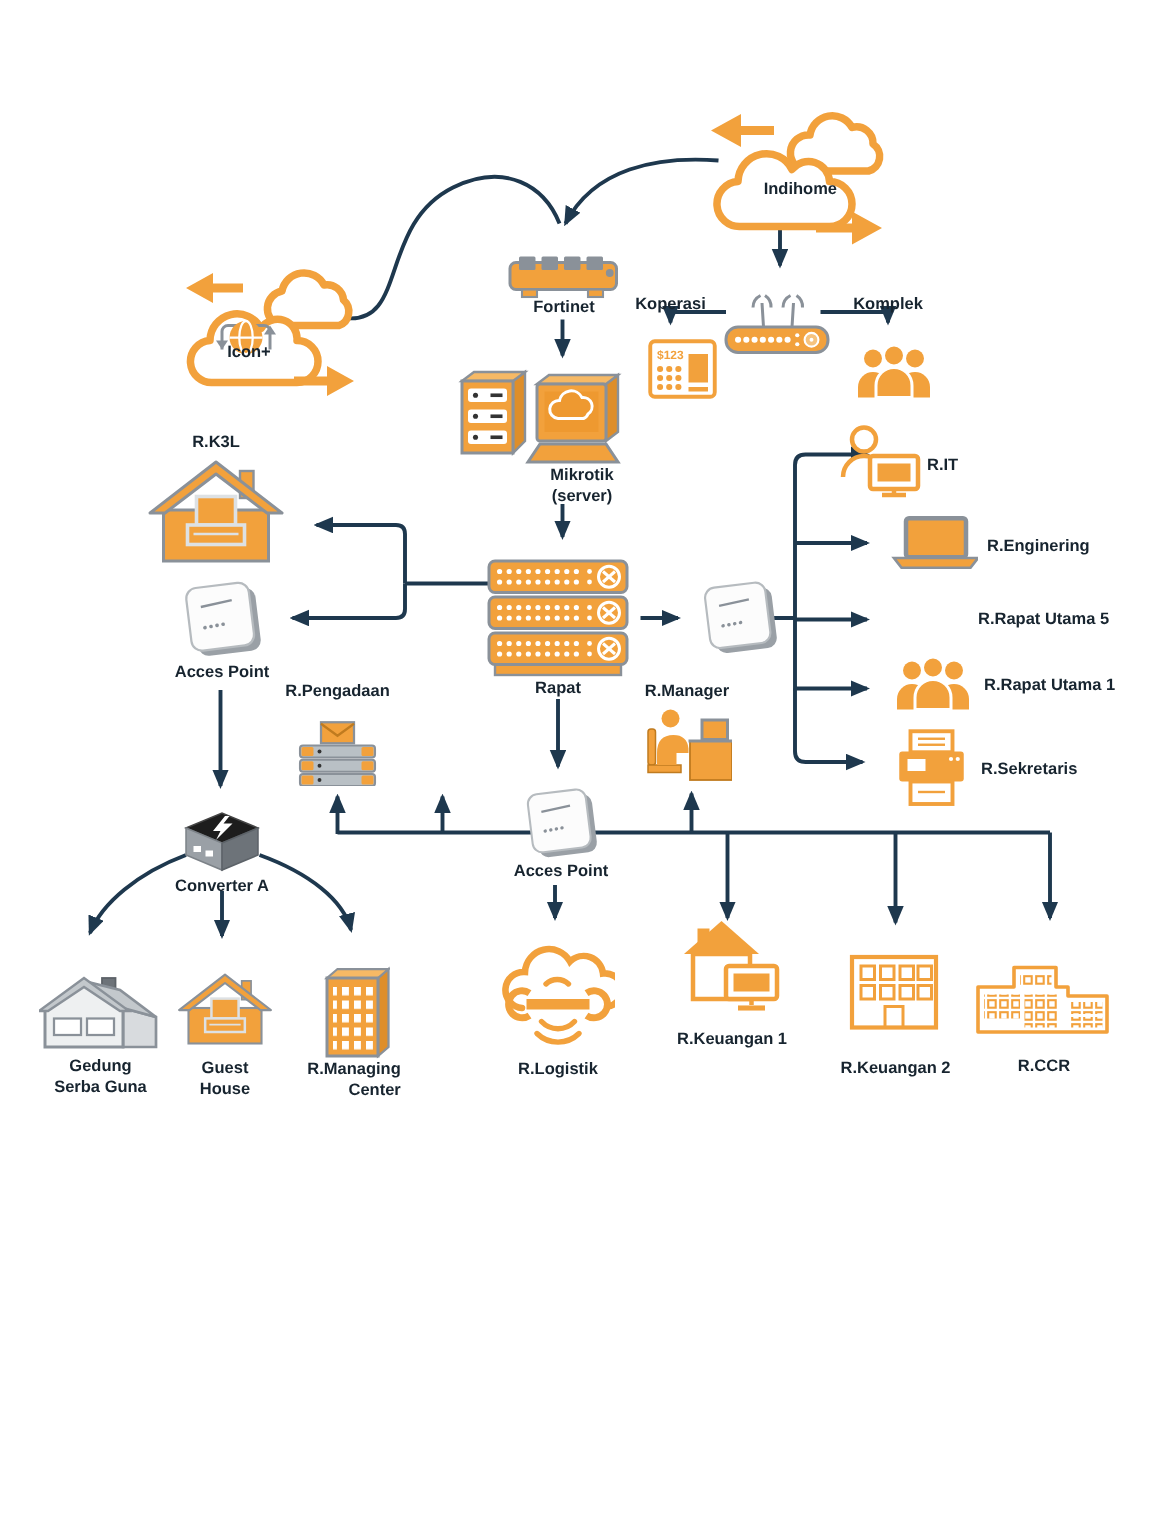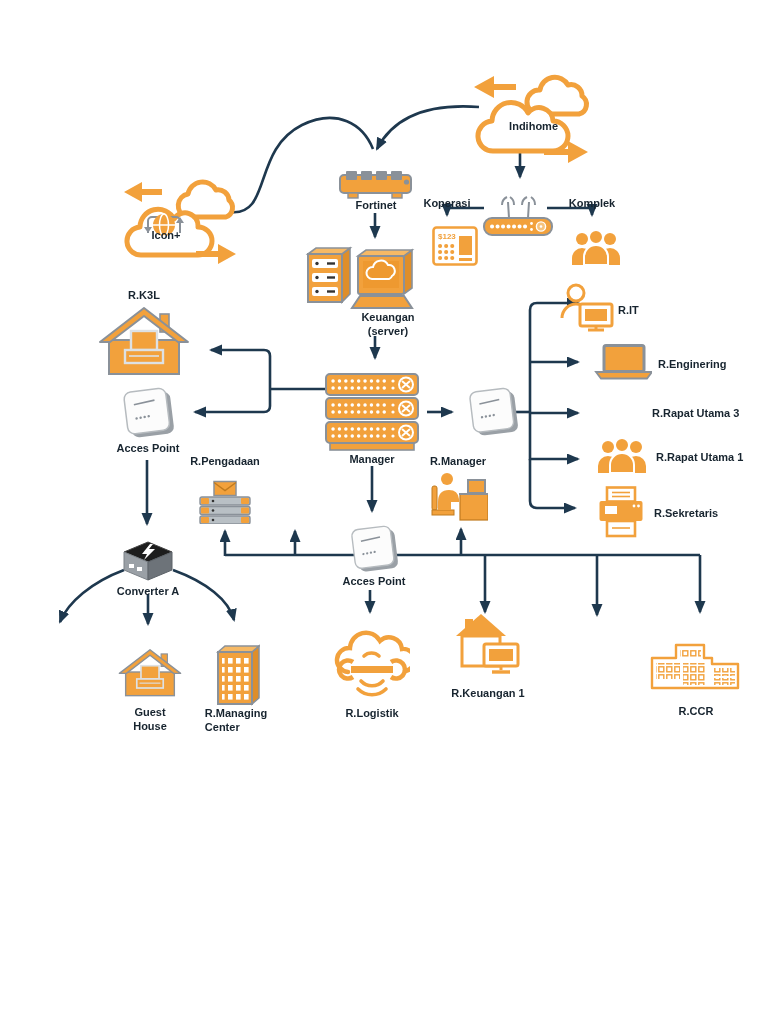--- a/index.html
+++ b/index.html
@@ -165,21 +165,21 @@
           <rect x="27" y="44.3" width="8" height="2.4" fill="#333"></rect>
       </g>
       <polygon points="104,10 112,4 112,42 104,48" fill="#DE8E2A" stroke="#8A9199" stroke-width="1.6"></polygon>
       <polygon points="58,10 66,4 112,4 104,10" fill="#F6B965" stroke="#8A9199" stroke-width="1.6"></polygon>
       <rect x="58" y="10" width="46" height="38" rx="2" fill="#F2A13C" stroke="#8A9199" stroke-width="2"></rect>
       <rect x="63" y="15" width="36" height="27" fill="#EE9930"></rect>
       <path d="M72 33 a6 6 0 0 1 1 -12 a8 8 0 0 1 15 -2 a6 6 0 0 1 4 11 a5 5 0 0 1 -3 3 z" fill="none" stroke="#fff" stroke-width="2"></path>
       <polygon points="52,62 112,62 104,50 60,50" fill="#F2A13C" stroke="#8A9199" stroke-width="2"></polygon>
     </svg>
     <div class="lbl" style="left:30px;top:64px;width:116px;text-align:center">
-      <div>Keuangan</div>
+      <div>Mikrotik</div>
       <div>(server)</div>
     </div>
   </div>
 
   <div class="node" style="left:98px;top:288px;width:92px;height:90px">
     <div class="lbl ctr" style="top:0">R.K3L</div>
     <svg width="92" height="72" viewBox="0 0 92 72" style="top:16px">
       <rect x="62" y="10" width="9" height="18" fill="#F2A13C" stroke="#8A9199" stroke-width="1.6"></rect>
       <rect x="11" y="36" width="70" height="34" fill="#F2A13C" stroke="#8A9199" stroke-width="2"></rect>
       <polygon points="2,38 46,4 90,38 80,38 46,12 12,38" fill="#F2A13C" stroke="#8A9199" stroke-width="2" stroke-linejoin="round"></polygon>
@@ -230,21 +230,21 @@
           <line x1="78" y1="9" x2="86" y2="16"></line>
           <line x1="86" y1="9" x2="78" y2="16"></line>
         <circle cx="82" cy="36.5" r="7"></circle>
           <line x1="78" y1="33" x2="86" y2="40"></line>
           <line x1="86" y1="33" x2="78" y2="40"></line>
         <circle cx="82" cy="60.5" r="7"></circle>
           <line x1="78" y1="57" x2="86" y2="64"></line>
           <line x1="86" y1="57" x2="78" y2="64"></line>
       </g>
     </svg>
-    <div class="lbl ctr" style="top:80px">Manager</div>
+    <div class="lbl ctr" style="top:80px">Rapat</div>
   </div>
 
   <div class="node" style="left:466px;top:386px;width:54px;height:52px">
     <svg width="54" height="52" viewBox="0 0 56 54">
       <g transform="rotate(-7 28 27)">
         <rect x="10" y="8" width="42" height="42" rx="7" fill="#9AA0A6"></rect>
         <rect x="6" y="4" width="42" height="42" rx="7" fill="#FCFCFC" stroke="#B6BBBF" stroke-width="1.5"></rect>
         <line x1="15" y1="17" x2="36" y2="15" stroke="#8A9199" stroke-width="1.6"></line>
         <line x1="16" y1="31" x2="32" y2="30" stroke="#8A9199" stroke-width="2.4" stroke-dasharray="0.1 4" stroke-linecap="round"></line>
       </g>
@@ -264,21 +264,21 @@
   </div>
 
   <div class="node" style="left:594px;top:344px;width:170px;height:38px">
     <svg width="58" height="36" viewBox="0 0 58 36">
       <rect x="10" y="1.5" width="40" height="26" rx="2" fill="#F2A13C" stroke="#8A9199" stroke-width="3"></rect>
       <polygon points="2,28 58,28 53,34.5 7,34.5" fill="#F2A13C" stroke="#8A9199" stroke-width="1.8"></polygon>
     </svg>
     <div class="lbl" style="left:64px;top:13px">R.Enginering</div>
   </div>
 
-  <div class="lbl" style="left:652px;top:406px">R.Rapat Utama 3</div>
+  <div class="lbl" style="left:652px;top:406px">R.Rapat Utama 5</div>
 
   <div class="node" style="left:596px;top:432px;width:170px;height:46px">
     <svg width="52" height="44" viewBox="0 0 52 40">
       <g fill="#F2A13C">
         <circle cx="12" cy="13" r="6"></circle>
           <path d="M2 39 v-7 a10 10 0 0 1 20 0 v7 z"></path>
         <circle cx="40" cy="13" r="6"></circle>
           <path d="M30 39 v-7 a10 10 0 0 1 20 0 v7 z"></path>
         <circle cx="26" cy="11" r="7" stroke="#fff" stroke-width="2"></circle>
         <path d="M14 39 v-8 a12 12 0 0 1 24 0 v8 z" stroke="#fff" stroke-width="2"></path>
@@ -357,20 +357,35 @@
       <polygon points="4,12 28,2 52,12 28,22" fill="#1D1D1D" stroke="#444" stroke-width="1"></polygon>
       <polygon points="4,12 28,22 28,40 4,30" fill="#9AA0A6" stroke="#7C8288" stroke-width="1"></polygon>
       <polygon points="28,22 52,12 52,30 28,40" fill="#6D7379" stroke="#5C6268" stroke-width="1"></polygon>
       <polygon points="30,4 22,14 27,14 24,20 35,9 29,9 33,4" fill="#fff"></polygon>
       <rect x="9" y="24" width="5" height="4" fill="#fff"></rect>
         <rect x="17" y="27" width="5" height="4" fill="#fff"></rect>
     </svg>
     <div class="lbl ctr" style="top:44px">Converter A</div>
   </div>
 
+  <div class="node" style="left:26px;top:646px;width:82px;height:90px">
+    <svg width="80" height="56" viewBox="0 0 80 56">
+      <rect x="42" y="6" width="9" height="12" fill="#6D7379" stroke="#5C6268" stroke-width="1.2"></rect>
+      <polygon points="56,26 78,32 78,52 56,52" fill="#D8DBDE" stroke="#8A9199" stroke-width="1.8"></polygon>
+      <polygon points="30,8 54,14 78,32 56,26" fill="#C3C8CC" stroke="#8A9199" stroke-width="1.8"></polygon>
+      <polygon points="4,26 30,8 56,26 56,52 4,52" fill="#EEF0F1" stroke="#8A9199" stroke-width="2"></polygon>
+      <polygon points="0,28 30,6 60,28 54,28 30,12 6,28" fill="#C3C8CC" stroke="#8A9199" stroke-width="1.6"></polygon>
+      <rect x="10" y="33" width="18" height="11" fill="#fff" stroke="#8A9199" stroke-width="1.5"></rect>
+      <rect x="32" y="33" width="18" height="11" fill="#fff" stroke="#8A9199" stroke-width="1.5"></rect>
+    </svg>
+    <div class="lbl ctr" style="top:58px;text-align:center">
+      <div>Gedung</div>
+      <div>Serba Guna</div>
+    </div>
+  </div>
 
   <div class="node" style="left:118px;top:643px;width:64px;height:92px">
     <svg width="64" height="58" viewBox="0 0 92 72">
       <rect x="62" y="10" width="9" height="18" fill="#F2A13C" stroke="#8A9199" stroke-width="1.6"></rect>
       <rect x="11" y="36" width="70" height="34" fill="#F2A13C" stroke="#8A9199" stroke-width="2"></rect>
       <polygon points="2,38 46,4 90,38 80,38 46,12 12,38" fill="#F2A13C" stroke="#8A9199" stroke-width="2" stroke-linejoin="round"></polygon>
       <rect x="33" y="27" width="26" height="19" fill="#F2A13C" stroke="#DDE1E4" stroke-width="2.4"></rect>
       <rect x="27" y="46" width="38" height="13" fill="#F2A13C" stroke="#DDE1E4" stroke-width="2.4"></rect>
       <line x1="31" y1="52" x2="61" y2="52" stroke="#DDE1E4" stroke-width="1.6"></line>
     </svg>
@@ -385,21 +400,21 @@
       <defs>
         <pattern id="wpat" width="8" height="9" patternUnits="userSpaceOnUse">
           <rect x="0" y="0" width="4.6" height="5.6" fill="#fff"></rect>
         </pattern>
       </defs>
       <polygon points="40,12 47,6 47,58 40,64" fill="#DE8E2A" stroke="#8A9199" stroke-width="1.5"></polygon>
       <polygon points="6,12 13,6 47,6 40,12" fill="#F6B965" stroke="#8A9199" stroke-width="1.5"></polygon>
       <rect x="6" y="12" width="34" height="52" fill="#F2A13C" stroke="#8A9199" stroke-width="2"></rect>
       <rect x="10" y="17" width="27" height="43" fill="url(#wpat)"></rect>
     </svg>
-    <div class="lbl ctr" style="top:66px;text-align:left">
+    <div class="lbl ctr" style="top:66px;text-align:right">
       <div>R.Managing</div>
       <div>Center</div>
     </div>
   </div>
 
   <div class="node" style="left:334px;top:626px;width:76px;height:94px">
     <svg width="76" height="72" viewBox="0 0 76 72">
       <path d="M14 46 a12 12 0 0 1 2 -24 a16 16 0 0 1 30 -7 a13 13 0 0 1 22 8 a11 11 0 0 1 3 22" fill="#fff" stroke="#F2A13C" stroke-width="4.4" stroke-linecap="round"></path>
       <path d="M30 30 a11 11 0 0 1 15 0" fill="none" stroke="#F2A13C" stroke-width="3.6" stroke-linecap="round"></path>
       <path d="M19 36 a9 9 0 1 0 0 15" fill="none" stroke="#F2A13C" stroke-width="4.6"></path>
@@ -417,20 +432,37 @@
       <rect x="9" y="11" width="8" height="12" fill="#F2A13C"></rect>
       <polygon points="0,28 25,6 50,28" fill="#F2A13C"></polygon>
       <rect x="28" y="36" width="34" height="22" rx="2" fill="#fff" stroke="#F2A13C" stroke-width="3"></rect>
       <rect x="33" y="41" width="24" height="12" fill="#F2A13C"></rect>
       <line x1="45" y1="58" x2="45" y2="62" stroke="#F2A13C" stroke-width="3"></line>
       <line x1="36" y1="64" x2="54" y2="64" stroke="#F2A13C" stroke-width="3.4"></line>
     </svg>
     <div class="lbl ctr" style="top:78px">R.Keuangan 1</div>
   </div>
 
+  <div class="node" style="left:566px;top:631px;width:62px;height:90px">
+    <svg width="60" height="56" viewBox="0 0 60 56">
+      <rect x="2" y="7" width="56" height="47" fill="#fff" stroke="#F2A13C" stroke-width="2.8"></rect>
+      <g fill="none" stroke="#F2A13C" stroke-width="2">
+        <rect x="8" y="13" width="9" height="9"></rect>
+          <rect x="21" y="13" width="9" height="9"></rect>
+        <rect x="34" y="13" width="9" height="9"></rect>
+          <rect x="46" y="13" width="9" height="9"></rect>
+        <rect x="8" y="26" width="9" height="9"></rect>
+          <rect x="21" y="26" width="9" height="9"></rect>
+        <rect x="34" y="26" width="9" height="9"></rect>
+          <rect x="46" y="26" width="9" height="9"></rect>
+        <rect x="24" y="40" width="12" height="14"></rect>
+      </g>
+    </svg>
+    <div class="lbl ctr" style="top:74px">R.Keuangan 2</div>
+  </div>
 
   <div class="node" style="left:650px;top:642px;width:92px;height:78px">
     <svg width="90" height="48" viewBox="0 0 90 48">
       <defs>
         <pattern id="ccrw" width="8" height="8" patternUnits="userSpaceOnUse">
           <rect x="0.8" y="0.8" width="5" height="5" fill="#fff" stroke="#F2A13C" stroke-width="1.4"></rect>
         </pattern>
       </defs>
       <path d="M2 46 V16 H26 V3 H54 V16 H62 V22 H88 V46 z" fill="#fff" stroke="#F2A13C" stroke-width="2.4" stroke-linejoin="round"></path>
       <rect x="6" y="21" width="24" height="16" fill="url(#ccrw)"></rect>

